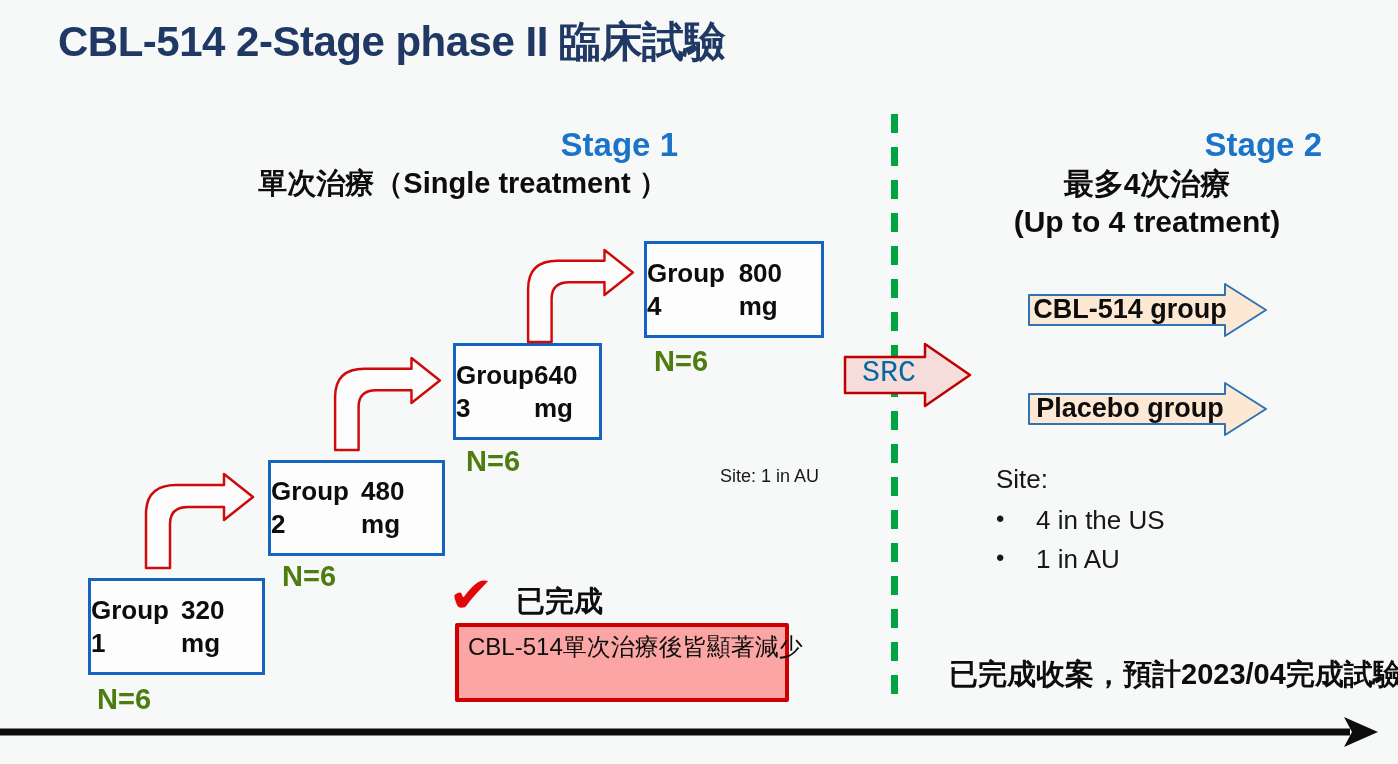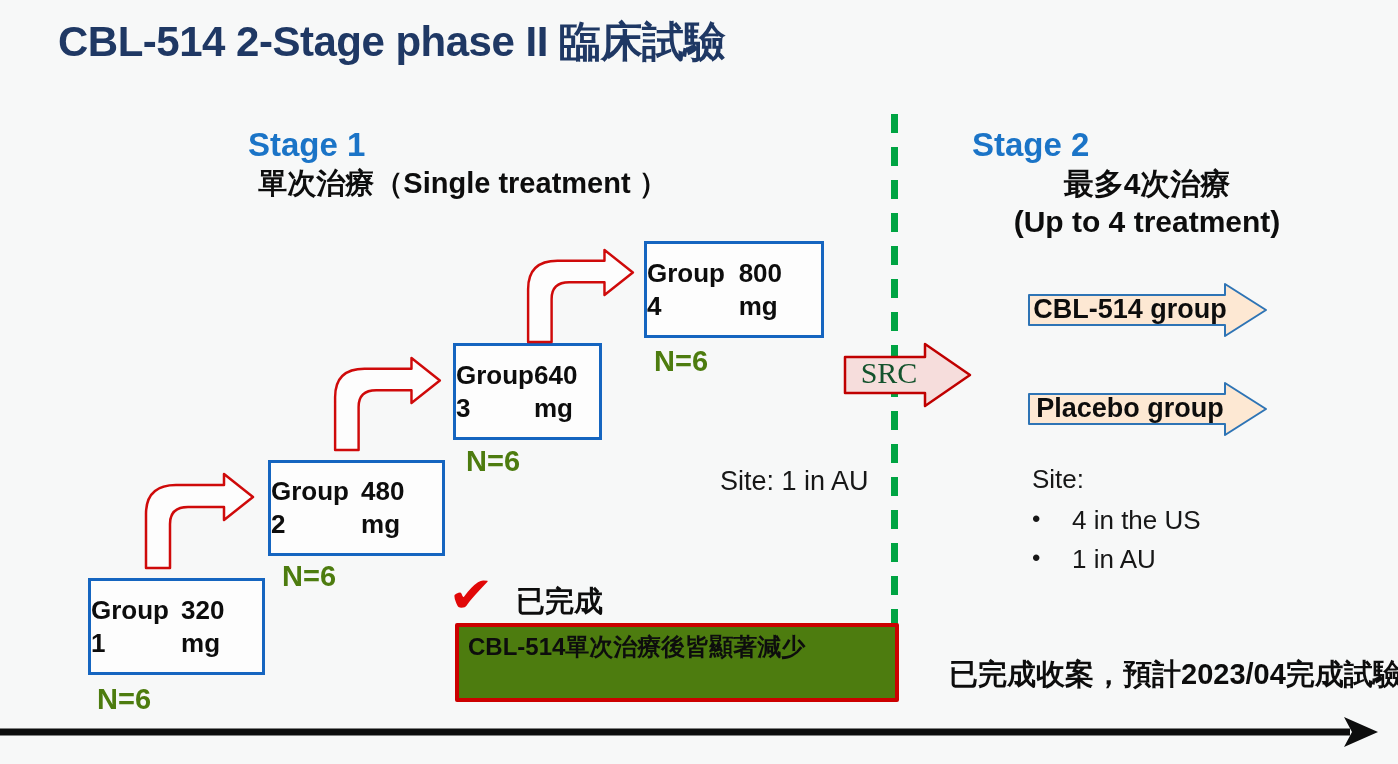--- a/index.html
+++ b/index.html
@@ -11,21 +11,21 @@
   }
   .abs{position:absolute;}
 
   .slide-title{
     left:58px;top:14px;
     font-size:42px;font-weight:bold;color:#1f3864;letter-spacing:-0.5px;
     white-space:nowrap;
   }
 
   .stage-label{
-    font-size:33px;font-weight:bold;color:#1b74c7;text-align:left;width:100%;
+    font-size:33px;font-weight:bold;color:#1b74c7;text-align:right;width:100%;
   }
   .stage-sub{
     font-size:29px;font-weight:bold;color:#0d0d0d;text-align:center;width:100%;
     white-space:nowrap;
   }
   .stage1-wrap{left:248px;top:126px;width:430px;}
   .stage2-wrap{left:972px;top:126px;width:350px;}
   .stage2-wrap .stage-sub{font-size:30px;}
 
   .green-divider{
@@ -39,48 +39,47 @@
     font-size:26px;font-weight:bold;line-height:33px;color:#0d0d0d;
     box-sizing:border-box;
   }
   .nlabel{
     font-size:29px;font-weight:bold;color:#4d7c0f;white-space:nowrap;
   }
 
   .bent-arrow{overflow:visible;}
 
   .src-label{
-    font-size:30px;color:#14532d;text-align:center;white-space:nowrap;
-    font-family:Liberation Serif, serif;
+    font-size:30px;color:#0369a1;text-align:center;white-space:nowrap;
+    font-family:Liberation Mono, monospace;
   }
 
   .arm-label{
     font-size:27px;font-weight:bold;color:#0d0d0d;text-align:center;white-space:nowrap;
   }
 
-  .site-single{font-size:27px;color:#171717;white-space:nowrap;}
-  .site-block{font-size:26px;color:#171717;margin-left:36px;}
+  .site-single{font-size:18px;color:#171717;white-space:nowrap;}
+  .site-block{font-size:26px;color:#171717;}
   .site-block .site-title{margin-bottom:10px;}
   .site-row{display:flex;margin-top:8px;}
   .site-row .bullet{width:40px;font-size:24px;}
   .site-row .site-item{white-space:nowrap;}
 
   .check-icon{
     font-size:50px;color:#e10808;font-weight:bold;line-height:1;
     transform:scaleX(1.1);
   }
   .done-label{font-size:29px;font-weight:bold;color:#0d0d0d;white-space:nowrap;}
 
   .result-box{
-    left:455px;top:623px;width:444px;height:79px;box-sizing:border-box;
-    border:4px solid #cc0000;border-radius:2px;background:#4d7c0f;
+    left:455px;top:623px;width:334px;height:79px;box-sizing:border-box;
+    border:4px solid #cc0000;border-radius:2px;background:#fca5a5;
     padding:3px 9px;
     font-size:24px;line-height:34px;color:#0d0d0d;
     white-space:nowrap;
-    font-weight:bold;
   }
 
   .bottom-note{
     left:925px;top:655px;font-size:29px;font-weight:bold;color:#0d0d0d;white-space:nowrap;margin-left:24px;
   }
 
   .timeline{left:0;top:714px;}
 </style>
 </head>
 <body>

